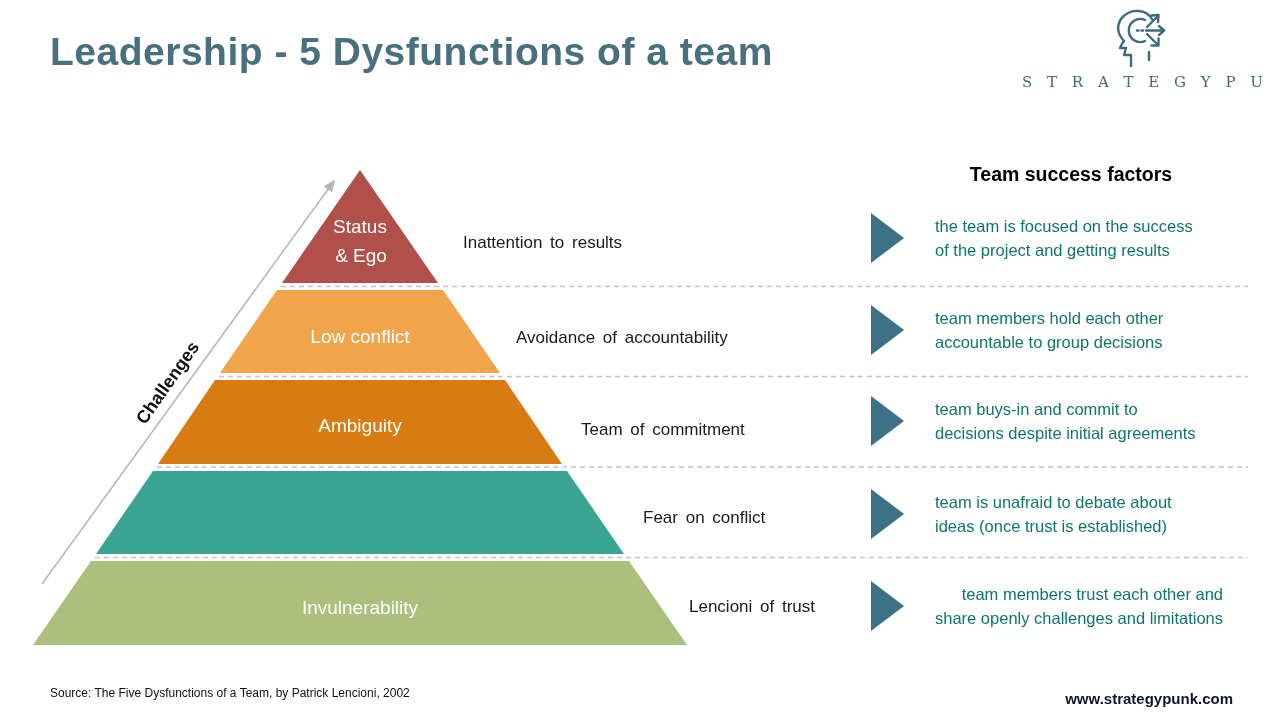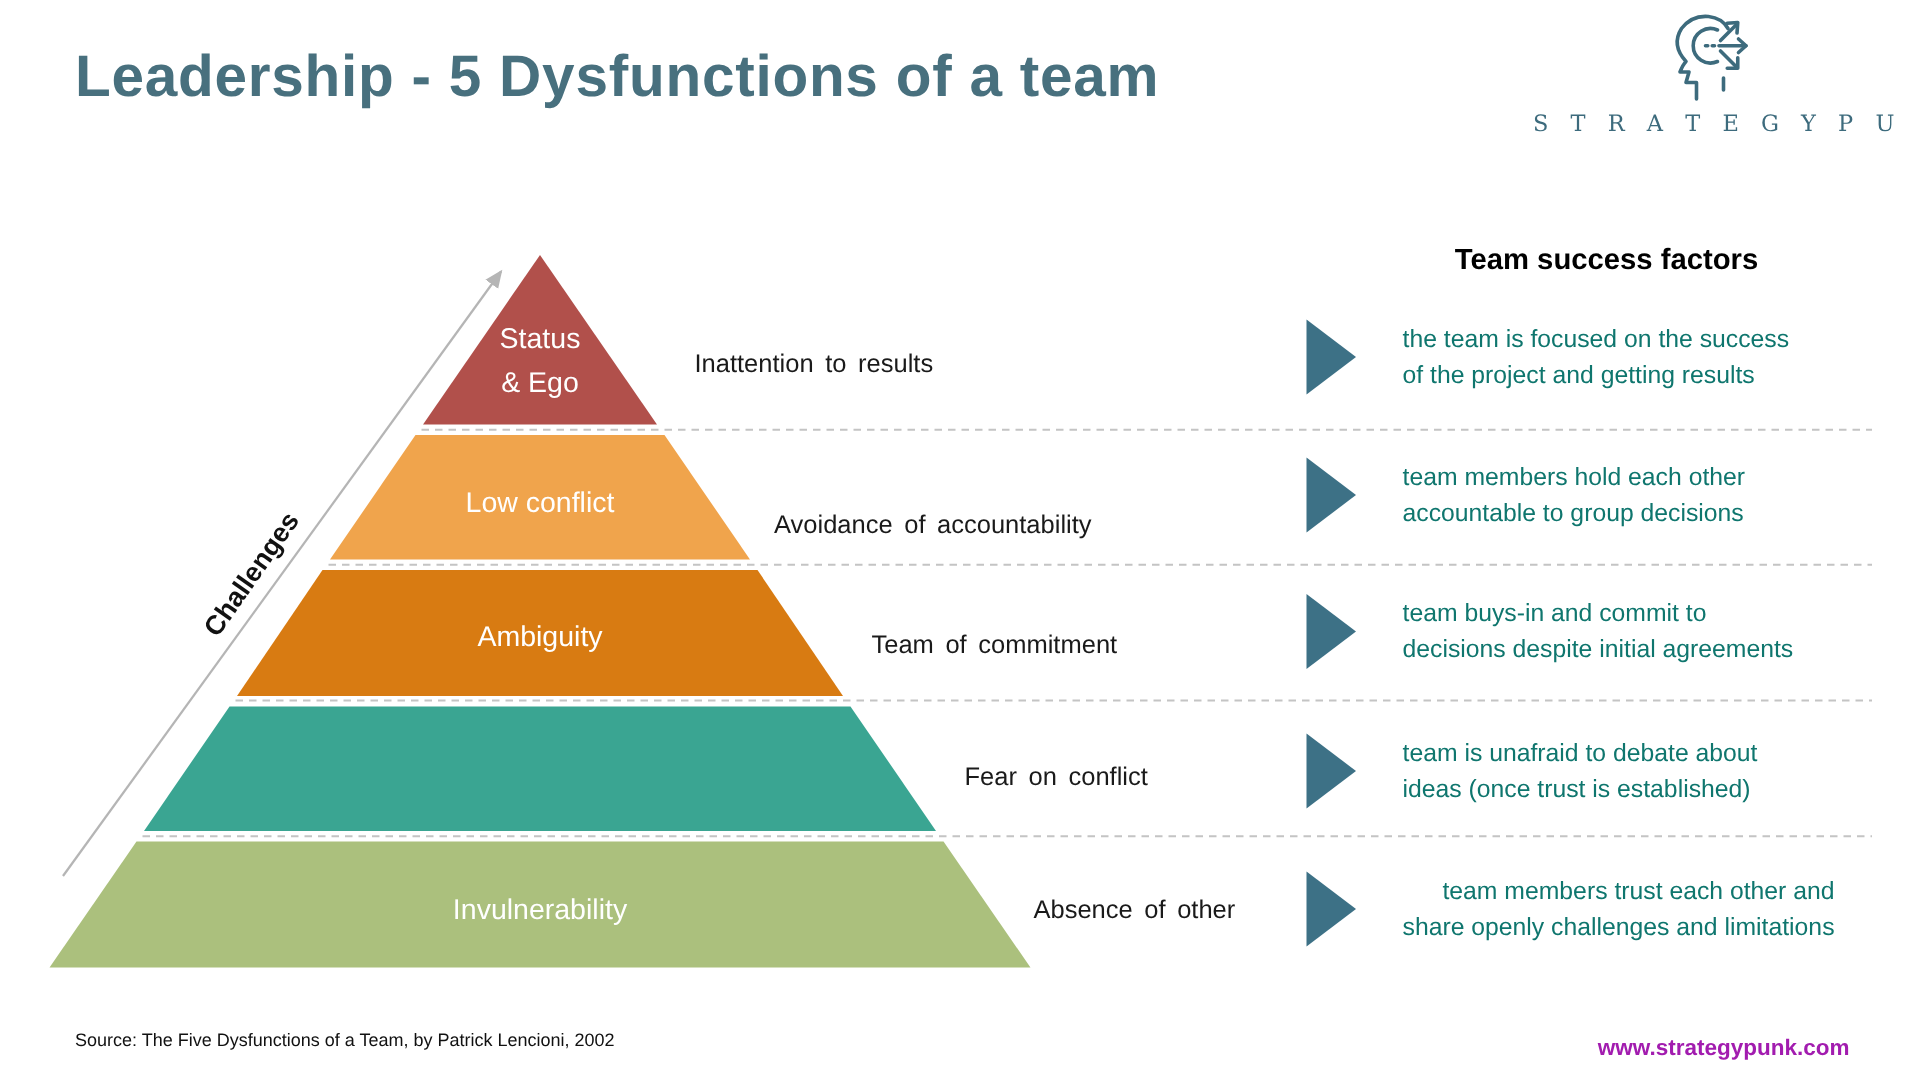--- a/index.html
+++ b/index.html
@@ -23,21 +23,21 @@
               font-size:18px;font-weight:bold;color:#111;white-space:nowrap;}
 
   .success-heading{position:absolute;left:1071px;top:174px;transform:translate(-50%,-50%);
                    font-size:19.5px;font-weight:bold;color:#000;white-space:nowrap;}
   .row-arrow{position:absolute;left:871px;width:0;height:0;
              border-top:25px solid transparent;border-bottom:25px solid transparent;border-left:33px solid #3d7186;}
   .success-text{position:absolute;left:935px;transform:translateY(-50%);
                 font-size:16.5px;line-height:24px;color:#0f766e;white-space:pre-line;}
 
   .source{position:absolute;left:50px;top:686px;font-size:12px;color:#111;}
-  .website{position:absolute;right:35px;top:690px;font-size:15px;font-weight:bold;color:#a21caf;text-decoration:none;cursor:pointer;}
+  .website{position:absolute;right:35px;top:690px;font-size:15px;font-weight:bold;color:#0f172a;text-decoration:none;cursor:pointer;}
 </style>
 </head>
 <body>
 
 <div class="slide">
 
   <div class="title">Leadership - 5 Dysfunctions of a team</div>
 
   <svg class="logo-icon" width="75" height="62" viewBox="0 0 75 62">
     <g fill="none" stroke="#3d6b7d" stroke-width="2.4" stroke-linecap="round" stroke-linejoin="round">
@@ -71,31 +71,31 @@
 
     <polygon points="360,170 438,283 282,283" fill="#b1504b"></polygon>
     <polygon points="277,290 443,290 500,373 220,373" fill="#f0a44c"></polygon>
     <polygon points="215,380 505,380 562,464 158,464" fill="#d87b12"></polygon>
     <polygon points="153,471 567,471 624,554 96,554" fill="#3aa592"></polygon>
     <polygon points="91,561 629,561 687,645 33,645" fill="#abc07d"></polygon>
   </svg>
 
   <div class="challenges">Challenges</div>
 
-  <div class="level-label" style="top:241px;">Status
+  <div class="level-label" style="top:241px;text-align:right;">Status
 &amp; Ego</div>
   <div class="level-label" style="top:336px;">Low conflict</div>
   <div class="level-label" style="top:425px;">Ambiguity</div>
   <div class="level-label" style="top:607px;">Invulnerability</div>
 
   <div class="dysfunction" style="left:463px;top:243px;">Inattention to results</div>
-  <div class="dysfunction" style="left:516px;top:350px;">Avoidance of accountability</div>
+  <div class="dysfunction" style="left:516px;top:338px;">Avoidance of accountability</div>
   <div class="dysfunction" style="left:581px;top:430px;">Team of commitment</div>
   <div class="dysfunction" style="left:643px;top:518px;">Fear on conflict</div>
-  <div class="dysfunction" style="left:689px;top:607px;">Absence of other</div>
+  <div class="dysfunction" style="left:689px;top:607px;">Lencioni of trust</div>
 
   <div class="success-heading">Team success factors</div>
 
   <div class="row-arrow" style="top:213px;"></div>
   <div class="success-text" style="top:238px;">the team is focused on the success
 of the project and getting results</div>
 
   <div class="row-arrow" style="top:305px;"></div>
   <div class="success-text" style="top:330px;">team members hold each other
 accountable to group decisions</div>

